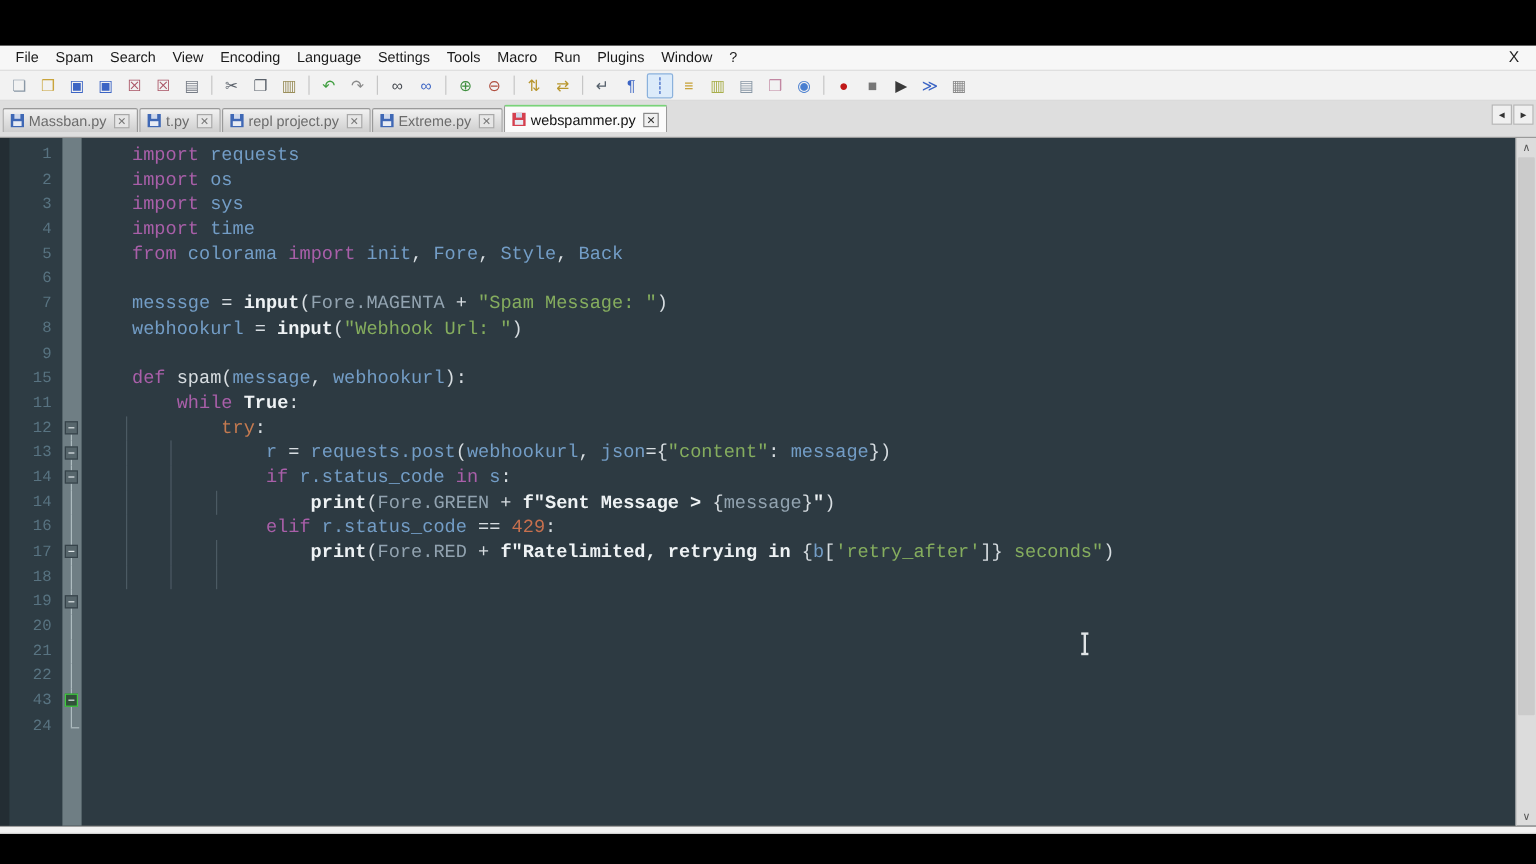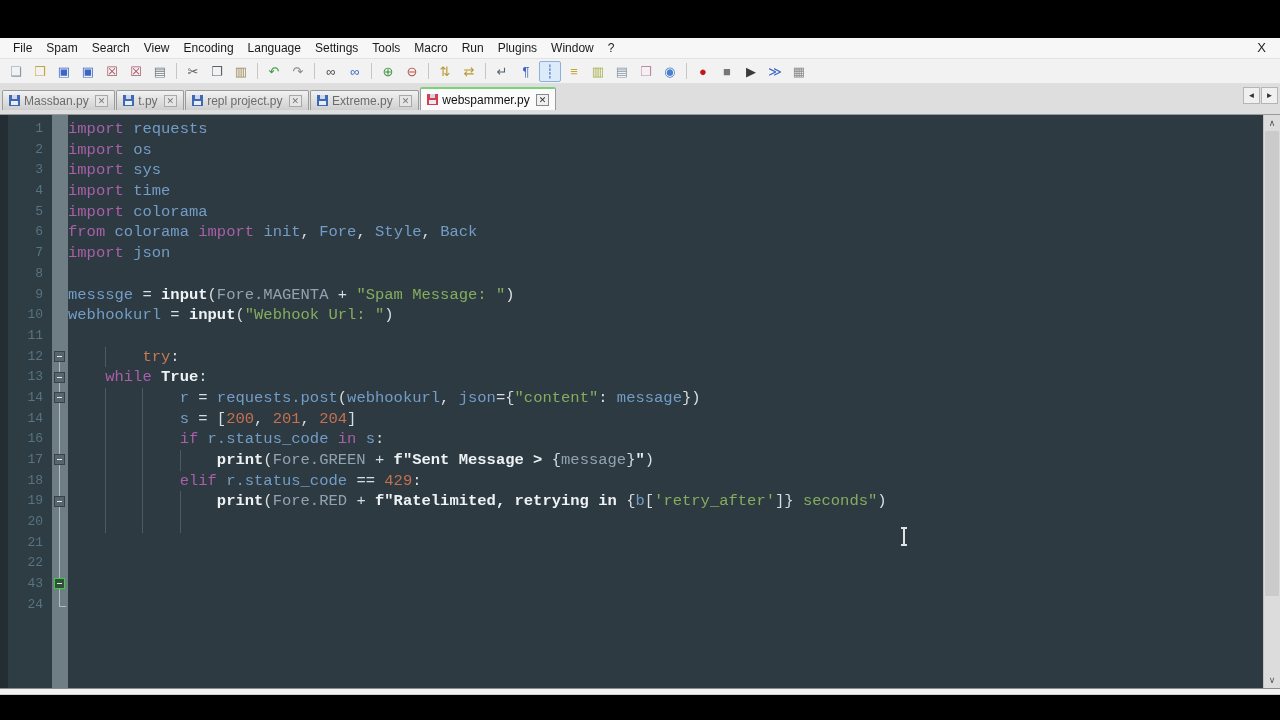--- a/index.html
+++ b/index.html
@@ -42,21 +42,21 @@
   .fm-col{width:16px;flex:none;background:#6f7e84;padding-top:4px;}
   .fm{position:relative;height:var(--lh);}
   .fm.v::before,.fm.bb::before,.fm.g::before{content:'';position:absolute;left:7px;top:0;bottom:0;width:1px;background:#aebcc0;}
   .fm.bd::before{content:'';position:absolute;left:7px;top:50%;bottom:0;width:1px;background:#aebcc0;}
   .fm.e::before{content:'';position:absolute;left:7px;top:0;height:55%;width:1px;background:#aebcc0;}
   .fm.e::after{content:'';position:absolute;left:7px;top:55%;width:7px;height:1px;background:#aebcc0;}
   .fbox{position:absolute;left:2px;top:50%;margin-top:-6px;width:11px;height:11px;box-sizing:border-box;border:1px solid #36434a;background:#57666c;z-index:1;}
   .fbox::before{content:'';position:absolute;left:2px;right:2px;top:4px;height:1px;background:#dfe7e9;}
   .fbox.gb{border-color:#3ecb3e;background:#31503a;}
   .code-col{flex:1;padding-top:4px;position:relative;overflow:hidden;}
-  .cl{height:var(--lh);line-height:var(--lh);white-space:pre;font-family:"Liberation Mono","DejaVu Sans Mono",monospace;font-size:15.5px;position:relative;color:var(--df);}
+  .cl{height:var(--lh);line-height:var(--lh);white-space:pre;font-family:"Liberation Mono","DejaVu Sans Mono",monospace;font-size:15.5px;position:relative;color:var(--df);padding-left:42px;}
   .cl.cur{background:#1f272c;}
   .ig{position:absolute;top:0;bottom:0;width:1px;background:rgba(140,160,170,0.32);}
   .tk-kw{color:var(--kw);}
   .tk-kw2{color:var(--kw2);}
   .tk-id{color:var(--id);}
   .tk-at{color:var(--at);}
   .tk-st{color:var(--st);}
   .tk-nu{color:var(--nu);}
   .tk-df{color:var(--df);}
   .tk-bw{color:var(--bw);font-weight:bold;}
@@ -182,21 +182,21 @@
     <div class="ln-col">
         <div class="ln">1</div>
         <div class="ln">2</div>
         <div class="ln">3</div>
         <div class="ln">4</div>
         <div class="ln">5</div>
         <div class="ln">6</div>
         <div class="ln">7</div>
         <div class="ln">8</div>
         <div class="ln">9</div>
-        <div class="ln">10</div>
+        <div class="ln">15</div>
         <div class="ln">11</div>
         <div class="ln">12</div>
         <div class="ln">13</div>
         <div class="ln">14</div>
         <div class="ln">14</div>
         <div class="ln">16</div>
         <div class="ln">17</div>
         <div class="ln">18</div>
         <div class="ln">19</div>
         <div class="ln">20</div>
@@ -241,31 +241,29 @@
         <div class="fm g">
           <span class="fbox gb"></span>
         </div>
         <div class="fm e"></div>
       </div>
     <div class="code-col">
         <div class="cl"><span class="tk-kw">import</span><span class="tk-df"> </span><span class="tk-id">requests</span></div>
         <div class="cl"><span class="tk-kw">import</span><span class="tk-df"> </span><span class="tk-id">os</span></div>
         <div class="cl"><span class="tk-kw">import</span><span class="tk-df"> </span><span class="tk-id">sys</span></div>
         <div class="cl"><span class="tk-kw">import</span><span class="tk-df"> </span><span class="tk-id">time</span></div>
-        <div class="cl"><span class="tk-kw">import</span><span class="tk-df"> </span><span class="tk-id">colorama</span></div>
         <div class="cl"><span class="tk-kw">from</span><span class="tk-df"> </span><span class="tk-id">colorama</span><span class="tk-df"> </span><span class="tk-kw">import</span><span class="tk-df"> </span><span class="tk-id">init</span><span class="tk-df">, </span><span class="tk-id">Fore</span><span class="tk-df">, </span><span class="tk-id">Style</span><span class="tk-df">, </span><span class="tk-id">Back</span></div>
-        <div class="cl"><span class="tk-kw">import</span><span class="tk-df"> </span><span class="tk-id">json</span></div>
         <div class="cl"></div>
         <div class="cl"><span class="tk-id">messsge</span><span class="tk-df"> = </span><span class="tk-bw">input</span><span class="tk-df">(</span><span class="tk-at">Fore.MAGENTA</span><span class="tk-df"> + </span><span class="tk-st">"Spam Message: "</span><span class="tk-df">)</span></div>
         <div class="cl"><span class="tk-id">webhookurl</span><span class="tk-df"> = </span><span class="tk-bw">input</span><span class="tk-df">(</span><span class="tk-st">"Webhook Url: "</span><span class="tk-df">)</span></div>
         <div class="cl"></div>
+        <div class="cl"><span class="tk-kw">def</span><span class="tk-df"> spam(</span><span class="tk-id">message</span><span class="tk-df">, </span><span class="tk-id">webhookurl</span><span class="tk-df">):</span></div>
+        <div class="cl"><span class="tk-df">    </span><span class="tk-kw">while</span><span class="tk-df"> </span><span class="tk-bw">True</span><span class="tk-df">:</span></div>
         <div class="cl"><i class="ig" style="left: 4ch;"></i><span class="tk-df">        </span><span class="tk-kw2">try</span><span class="tk-df">:</span></div>
-        <div class="cl"><span class="tk-df">    </span><span class="tk-kw">while</span><span class="tk-df"> </span><span class="tk-bw">True</span><span class="tk-df">:</span></div>
         <div class="cl"><i class="ig" style="left: 4ch;"></i><i class="ig" style="left: 8ch;"></i><span class="tk-df">            </span><span class="tk-id">r</span><span class="tk-df"> = </span><span class="tk-id">requests.post</span><span class="tk-df">(</span><span class="tk-id">webhookurl</span><span class="tk-df">, </span><span class="tk-id">json</span><span class="tk-df">={</span><span class="tk-st">"content"</span><span class="tk-df">: </span><span class="tk-id">message</span><span class="tk-df">})</span></div>
-        <div class="cl"><i class="ig" style="left: 4ch;"></i><i class="ig" style="left: 8ch;"></i><span class="tk-df">            </span><span class="tk-id">s</span><span class="tk-df"> = [</span><span class="tk-nu">200</span><span class="tk-df">, </span><span class="tk-nu">201</span><span class="tk-df">, </span><span class="tk-nu">204</span><span class="tk-df">]</span></div>
         <div class="cl"><i class="ig" style="left: 4ch;"></i><i class="ig" style="left: 8ch;"></i><span class="tk-df">            </span><span class="tk-kw">if</span><span class="tk-df"> </span><span class="tk-id">r.status_code</span><span class="tk-df"> </span><span class="tk-kw">in</span><span class="tk-df"> </span><span class="tk-id">s</span><span class="tk-df">:</span></div>
         <div class="cl"><i class="ig" style="left: 4ch;"></i><i class="ig" style="left: 8ch;"></i><i class="ig" style="left: 12ch;"></i><span class="tk-df">                </span><span class="tk-bw">print</span><span class="tk-df">(</span><span class="tk-at">Fore.GREEN</span><span class="tk-df"> + </span><span class="tk-bw">f"Sent Message &gt; </span><span class="tk-df">{</span><span class="tk-at">message</span><span class="tk-df">}</span><span class="tk-bw">"</span><span class="tk-df">)</span></div>
         <div class="cl"><i class="ig" style="left: 4ch;"></i><i class="ig" style="left: 8ch;"></i><span class="tk-df">            </span><span class="tk-kw">elif</span><span class="tk-df"> </span><span class="tk-id">r.status_code</span><span class="tk-df"> == </span><span class="tk-nu">429</span><span class="tk-df">:</span></div>
         <div class="cl"><i class="ig" style="left: 4ch;"></i><i class="ig" style="left: 8ch;"></i><i class="ig" style="left: 12ch;"></i><span class="tk-df">                </span><span class="tk-bw">print</span><span class="tk-df">(</span><span class="tk-at">Fore.RED</span><span class="tk-df"> + </span><span class="tk-bw">f"Ratelimited, retrying in </span><span class="tk-df">{</span><span class="tk-id">b</span><span class="tk-df">[</span><span class="tk-st">'retry_after'</span><span class="tk-df">]} </span><span class="tk-st">seconds"</span><span class="tk-df">)</span></div>
         <div class="cl"><i class="ig" style="left: 4ch;"></i><i class="ig" style="left: 8ch;"></i><i class="ig" style="left: 12ch;"></i></div>
       </div>
     <div class="vscroll">
       <div class="sb-btn">∧</div>
       <div class="sb-track">
         <div class="sb-thumb"></div>

